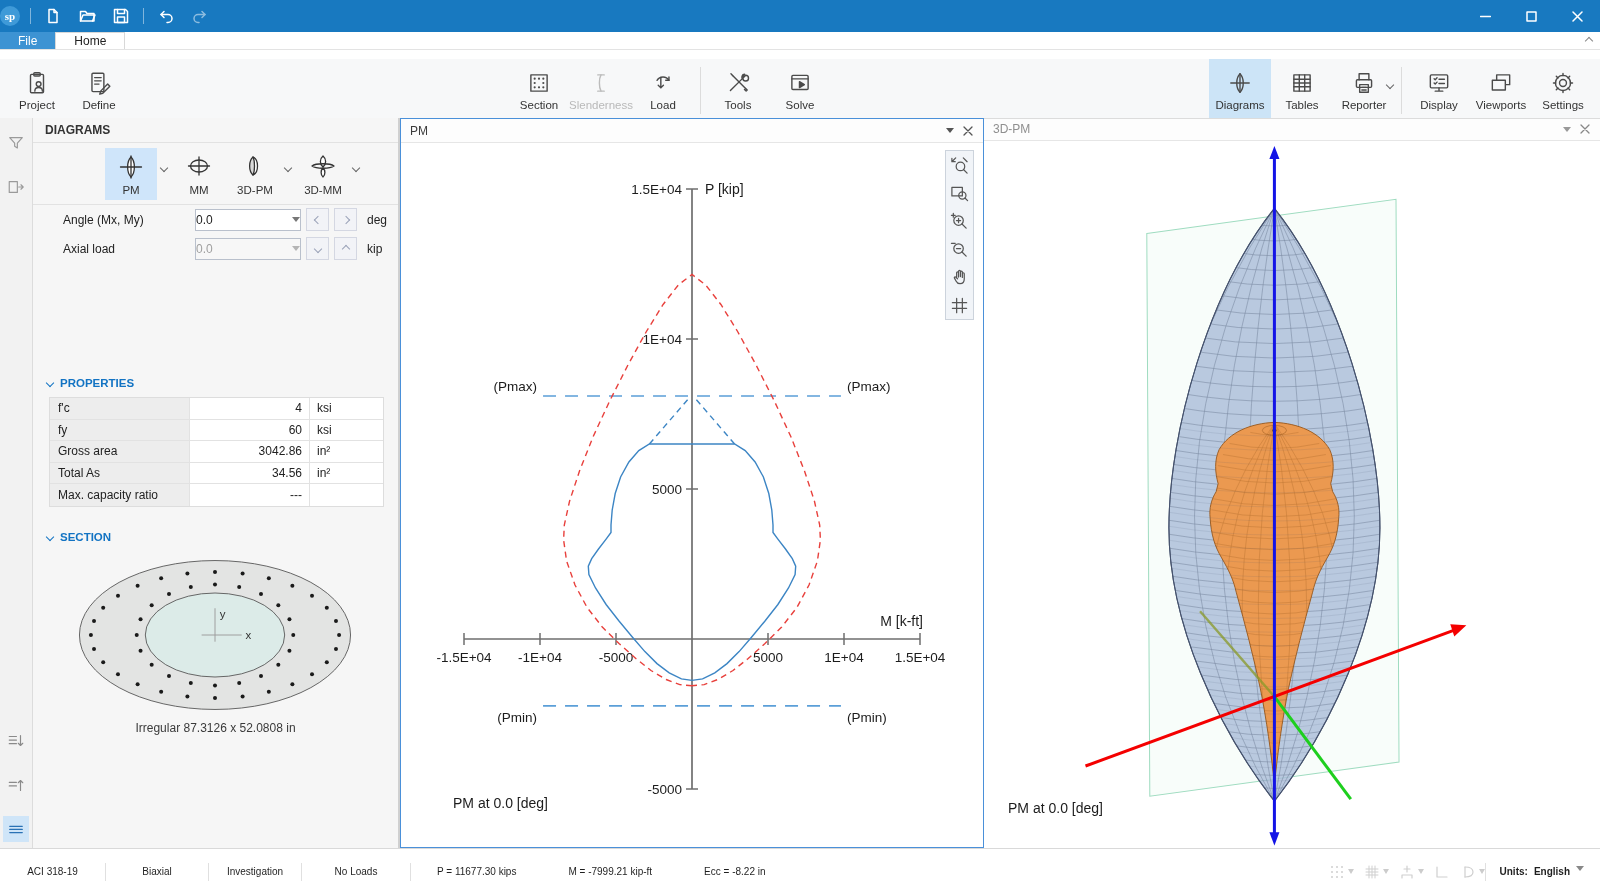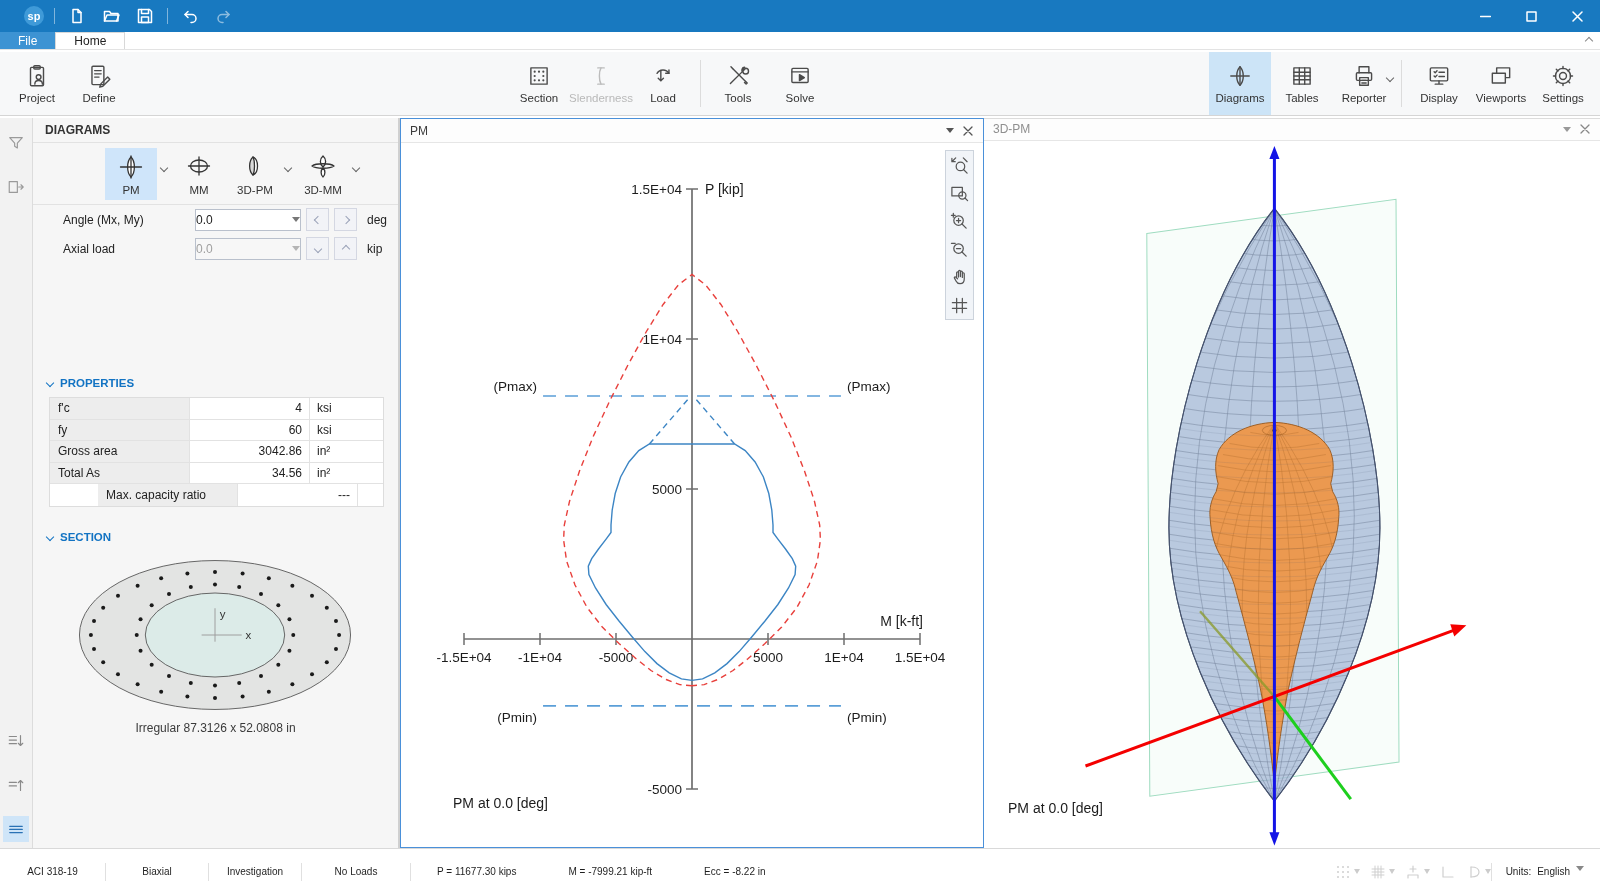--- a/index.html
+++ b/index.html
@@ -10,38 +10,38 @@
   .wic{fill:none;stroke:#fff;stroke-width:1.5;stroke-linecap:round;stroke-linejoin:round;}
   .chev{display:inline-block;width:6px;height:6px;border-right:1.5px solid currentColor;border-bottom:1.5px solid currentColor;}
   .c-down{transform:rotate(45deg);}
   .c-up{transform:rotate(-135deg);}
   .c-left{transform:rotate(135deg);}
   .c-right{transform:rotate(-45deg);}
   .tri-down{display:inline-block;width:0;height:0;border-left:4px solid transparent;border-right:4px solid transparent;border-top:5px solid #555;}
 
   
   .titlebar{position:absolute;top:0;left:0;width:1600px;height:32px;background:#1879c0;display:flex;align-items:center;color:#fff;}
-  .tb-left{display:flex;align-items:center;gap:10px;padding-left:24px;z-index:2;}
+  .tb-left{display:flex;align-items:center;gap:10px;padding-left:0;z-index:2;font-family:Liberation Serif, serif;}
   .logo{width:20px;height:20px;border-radius:50%;background:#3f9ad8;color:#fff;font-weight:bold;font-size:11px;display:flex;align-items:center;justify-content:center;}
   .tb-sep{width:1px;height:16px;background:rgba(255,255,255,.45);}
   .tb-btn{width:24px;height:24px;display:flex;align-items:center;justify-content:center;}
   .tb-btn.dim{opacity:.5;}
   .tb-title{position:absolute;left:0;width:1600px;text-align:center;font-size:12px;color:#fff;}
   .tb-controls{margin-left:auto;display:flex;z-index:2;}
   .wc{width:46px;height:32px;display:flex;align-items:center;justify-content:center;color:#fff;font-size:14px;}
 
   
   .tabrow{position:absolute;top:32px;left:0;width:1600px;height:18px;background:#fff;display:flex;align-items:stretch;border-bottom:1px solid #e3e3e3;}
   .tab{padding:0 18px;display:flex;align-items:center;font-size:12px;}
   .tab-file{background:#3d93d3;color:#fff;}
   .tab-home{background:#fff;color:#222;border:1px solid #d8d8d8;border-bottom:none;}
   .tab-collapse{margin-left:auto;margin-right:8px;display:flex;align-items:center;color:#888;}
 
   
-  .ribbon{position:absolute;top:52px;left:0;width:1600px;height:64px;background:#f7f8f9;border-bottom:1px solid #d5d5d5;display:flex;align-items:stretch;padding:0 6px;}
+  .ribbon{position:absolute;top:59px;left:0;width:1600px;height:64px;background:#f7f8f9;border-bottom:1px solid #d5d5d5;display:flex;align-items:stretch;padding:0 6px;}
   .rgroup{display:flex;align-items:stretch;}
   .rspacer{flex:1;}
   .rbtn{width:62px;display:flex;flex-direction:column;align-items:center;justify-content:center;gap:3px;color:#333;position:relative;}
   .rbtn .rlabel{font-size:11.5px;white-space:nowrap;}
   .rbtn.active{background:#cce4f7;}
   .rbtn.disabled{color:#b9b9b9;}
   .rbtn.disabled .sic{stroke:#bcbcbc;}
   .rsep{width:1px;background:#dcdcdc;margin:8px 6px;}
   .rchev{position:absolute;right:2px;top:18px;color:#666;}
 
@@ -61,21 +61,21 @@
   .dchev{color:#666;margin:0 2px 14px 0;}
   .lp-sec-header{display:flex;align-items:center;gap:7px;color:#1273c3;font-weight:bold;font-size:11.5px;padding:10px 0 6px 14px;}
   .lp-row{display:flex;align-items:center;height:29px;padding-left:30px;}
   .lp-row .lbl{width:132px;font-size:12px;color:#222;}
   .combo{width:106px;height:22px;background:#fff;border:1px solid #b9c0cc;display:flex;align-items:center;padding:0 0;justify-content:space-between;font-size:12px;}
   .combo.disabled{background:#f7f7f7;color:#a0a0a0;}
   .spin{width:23px;height:23px;border:1px solid #d4d7e2;background:#f2f3f7;color:#9aa2b8;display:flex;align-items:center;justify-content:center;margin-left:5px;}
   .unit{margin-left:10px;font-size:12px;color:#222;}
   .ptable{margin:2px 14px 6px 16px;border:1px solid #ddd;background:#fff;}
   .prow{display:flex;height:21.5px;border-bottom:1px solid #e2e2e2;font-size:12px;align-items:stretch;}
-  .prow:last-child{border-bottom:none;margin-left:48px;}
+  .prow:last-child{border-bottom:none;}
   .pc-label{width:140px;background:#ededed;display:flex;align-items:center;padding-left:8px;border-right:1px solid #e2e2e2;}
   .pc-value{width:120px;display:flex;align-items:center;justify-content:flex-end;padding-right:7px;border-right:1px solid #e2e2e2;}
   .pc-unit{flex:1;display:flex;align-items:center;padding-left:7px;}
   .section-draw{margin:2px 8px 0 10px;}
   .section-caption{text-align:center;font-size:12px;color:#3a3a3a;margin-top:2px;}
 
   
   .pmpanel{width:584px;display:flex;flex-direction:column;border:1px solid #4a90d9;background:#fff;}
   .panel-header{height:24px;display:flex;align-items:center;padding:0 6px 0 9px;border-bottom:1px solid #e6e6e6;font-size:12px;color:#3c3c3c;background:#fdfdfd;}
   .panel-header .ph-title{flex:1;}
@@ -92,21 +92,21 @@
   .p3d-caption{position:absolute;left:24px;bottom:32px;font-size:14px;color:#1c1c1c;}
 
   
   .statusbar{position:absolute;left:0;bottom:0;width:1600px;height:46px;background:#fff;border-top:1px solid #d9d9d9;display:flex;align-items:center;font-size:10px;color:#1f1f1f;}
   .sb-cell{display:flex;align-items:center;justify-content:center;height:26px;}
   .sb-sep{width:1px;height:18px;background:#e0e0e0;}
   .sb-val{padding:0 26px;white-space:nowrap;}
   .sb-icons{margin-left:auto;display:flex;align-items:center;gap:10px;color:#c3c3c3;}
   .sb-ic{display:flex;align-items:center;gap:3px;}
   .sb-ic .tri-down{border-top-color:#ccc;border-left-width:3px;border-right-width:3px;}
-  .sb-units{display:flex;gap:6px;margin:0 16px 0 14px;}
+  .sb-units{display:flex;gap:6px;margin:0 16px 0 14px;font-weight:bold;}
 </style>
 </head>
 <body>
 
 <div class="titlebar">
   <div class="tb-left">
     <div class="logo">sp</div>
     <div class="tb-sep"></div>
     <div class="tb-btn">
       <span>

